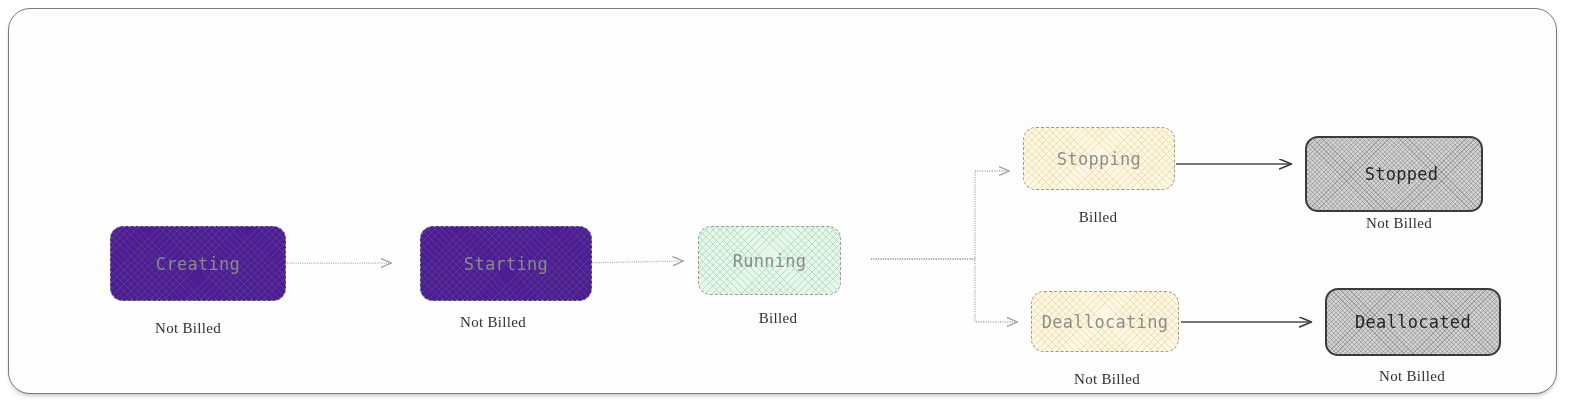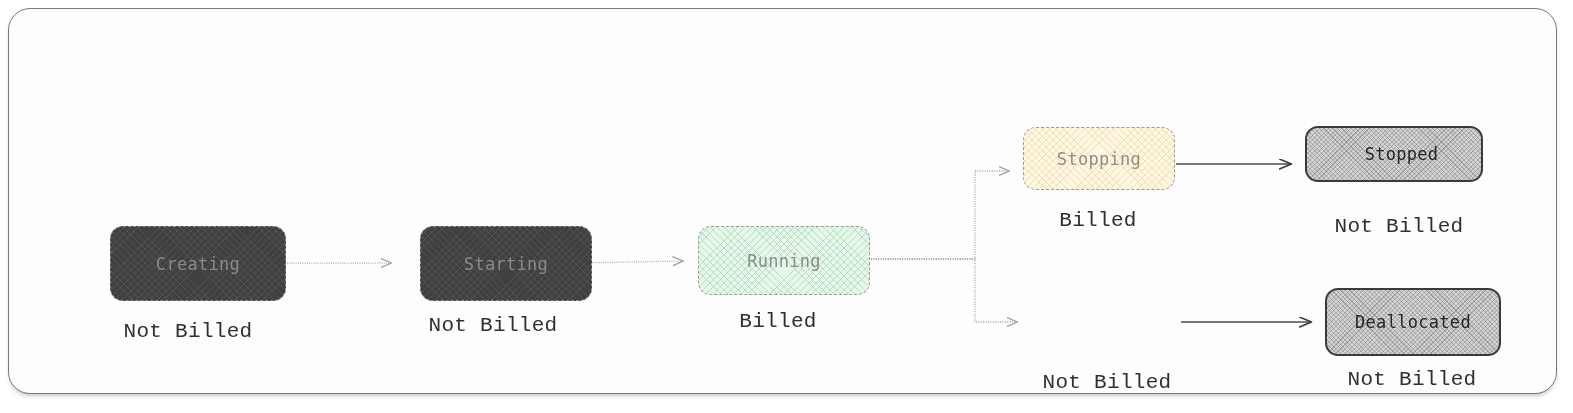--- a/index.html
+++ b/index.html
@@ -66,21 +66,21 @@
   }
   .node .hatch {
     position: absolute;
     left: 0; top: 0; right: 0; bottom: 0;
     z-index: 1;
     pointer-events: none;
   }
 
   
   .node.grey-light {
-    background: #404040;
+    background: #4c1d95;
     border: 1.3px dashed #8d8d8d;
     color: #8a8a8a;
   }
   .node.grey-light .hatch {
     background-image:
       repeating-linear-gradient(45deg, rgba(120,120,120,.30) 0 0.6px, transparent 0.6px 5px),
       repeating-linear-gradient(-45deg, rgba(120,120,120,.30) 0 0.6px, transparent 0.6px 5px);
   }
 
   
@@ -115,26 +115,26 @@
   }
   .node.grey-dark .hatch {
     background-image:
       repeating-linear-gradient(45deg, rgba(90,90,90,.34) 0 0.8px, transparent 0.8px 3.2px),
       repeating-linear-gradient(-45deg, rgba(90,90,90,.34) 0 0.8px, transparent 0.8px 3.2px);
   }
 
   
   .billing-caption {
     position: absolute;
-    font-size: 21px;
+    font-size: 15px;
     letter-spacing: 0.3px;
     color: #303030;
     white-space: nowrap;
     text-align: center;
-    font-family: Liberation Mono, monospace;
+    font-family: Liberation Serif, serif;
   }
 
   
   #edges {
     position: absolute;
     left: 0; top: 0;
     width: 1573px;
     height: 413px;
     z-index: 0;
     pointer-events: none;
@@ -176,38 +176,42 @@
     <span class="node-label">Creating</span>
   </div>
   <div class="billing-caption" style="left:88px; top:320px; width:200px;">Not Billed</div>
 
   <div class="node grey-light" style="left:420px; top:226px; width:172px; height:75px;">
     <span class="hatch"></span>
     <span class="node-label">Starting</span>
   </div>
   <div class="billing-caption" style="left:393px; top:314px; width:200px;">Not Billed</div>
 
-  <div class="node green" style="left:698px; top:226px; width:172px; height:69px;">
+  <div class="node green" style="left:698px; top:226px; width:143px; height:69px;">
     <span class="hatch"></span>
     <span class="node-label">Running</span>
   </div>
   <div class="billing-caption" style="left:678px; top:310px; width:200px;">Billed</div>
 
   <div class="node cream" style="left:1023px; top:127px; width:152px; height:63px;">
     <span class="hatch"></span>
     <span class="node-label">Stopping</span>
   </div>
   <div class="billing-caption" style="left:998px; top:209px; width:200px;">Billed</div>
 
-  <div class="node grey-dark" style="left:1305px; top:126px; width:178px; height:56px;padding-left:15px;">
+  <div class="node grey-dark" style="left:1305px; top:136px; width:178px; height:76px;padding-left:15px;">
     <span class="hatch"></span>
     <span class="node-label">Stopped</span>
   </div>
   <div class="billing-caption" style="left:1299px; top:215px; width:200px;">Not Billed</div>
 
+  <div class="node cream" style="left:1031px; top:291px; width:148px; height:61px;">
+    <span class="hatch"></span>
+    <span class="node-label">Deallocating</span>
+  </div>
   <div class="billing-caption" style="left:1007px; top:371px; width:200px;">Not Billed</div>
 
   <div class="node grey-dark" style="left:1325px; top:288px; width:176px; height:68px;">
     <span class="hatch"></span>
     <span class="node-label">Deallocated</span>
   </div>
   <div class="billing-caption" style="left:1312px; top:368px; width:200px;">Not Billed</div>
 
 </div>
 

